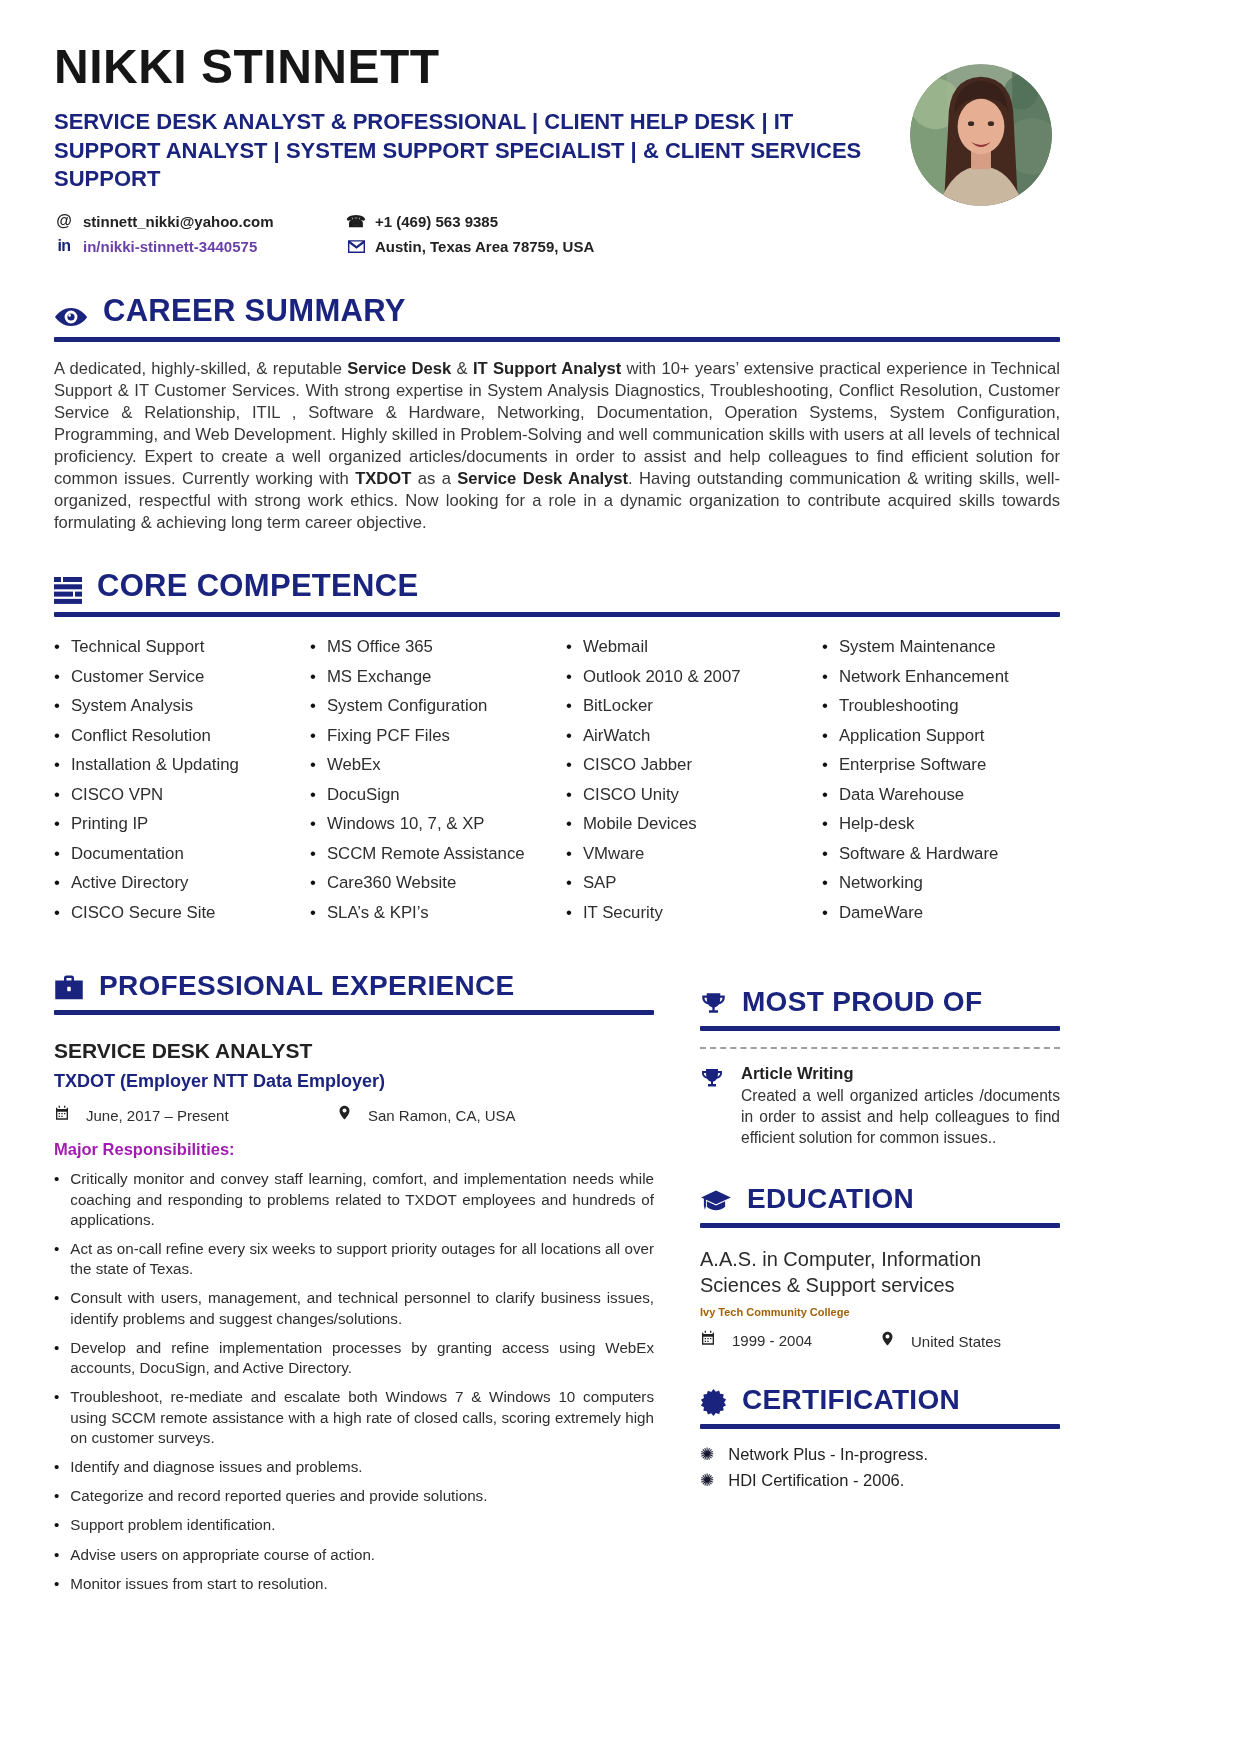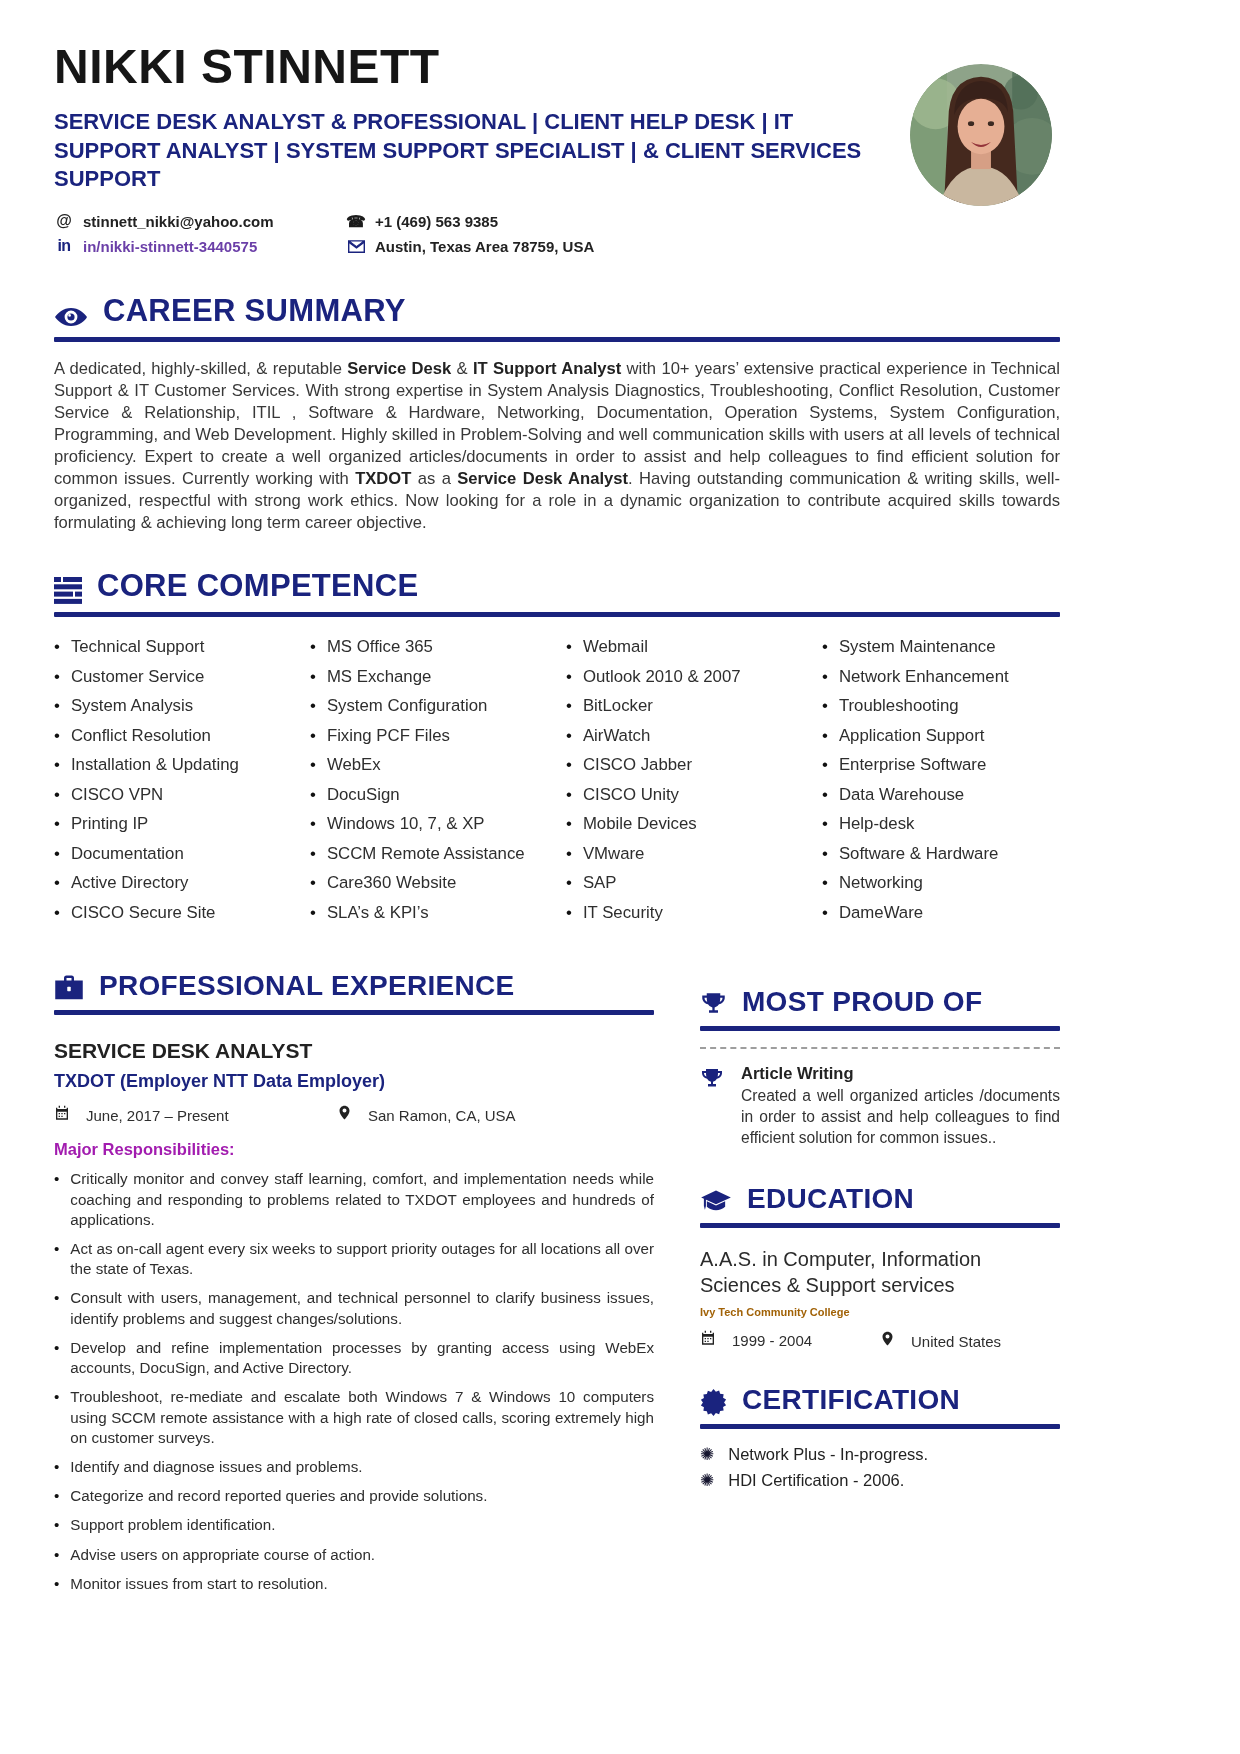--- a/index.html
+++ b/index.html
@@ -397,21 +397,21 @@
       </div>
 
       <div class="resp-label">Major Responsibilities:</div>
       <ul id="resp-list" class="bullet-list">
           <li>
             <span class="dot">•</span>
             <span>Critically monitor and convey staff learning, comfort, and implementation needs while coaching and responding to problems related to TXDOT employees and hundreds of applications.</span>
           </li>
           <li>
             <span class="dot">•</span>
-            <span>Act as on-call agent every six weeks to support priority outages for all locations all over the state of Texas.</span>
+            <span>Act as on-call refine every six weeks to support priority outages for all locations all over the state of Texas.</span>
           </li>
           <li>
             <span class="dot">•</span>
             <span>Consult with users, management, and technical personnel to clarify business issues, identify problems and suggest changes/solutions.</span>
           </li>
           <li>
             <span class="dot">•</span>
             <span>Develop and refine implementation processes by granting access using WebEx accounts, DocuSign, and Active Directory.</span>
           </li>
           <li>

